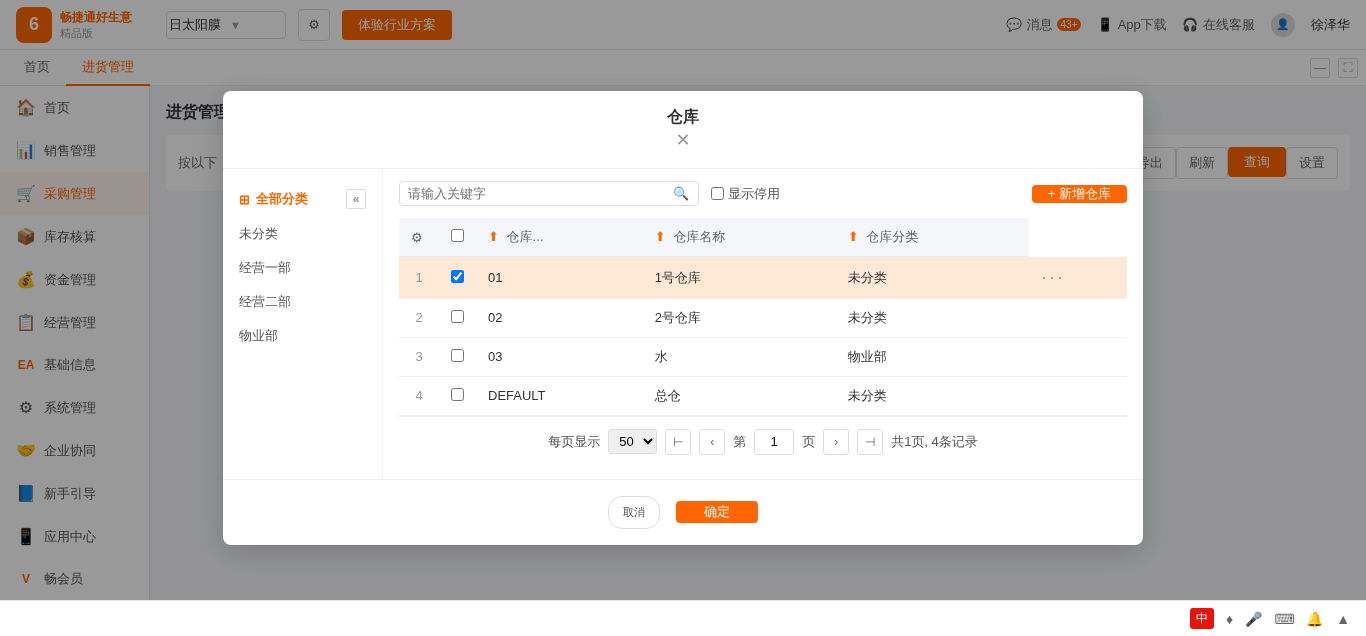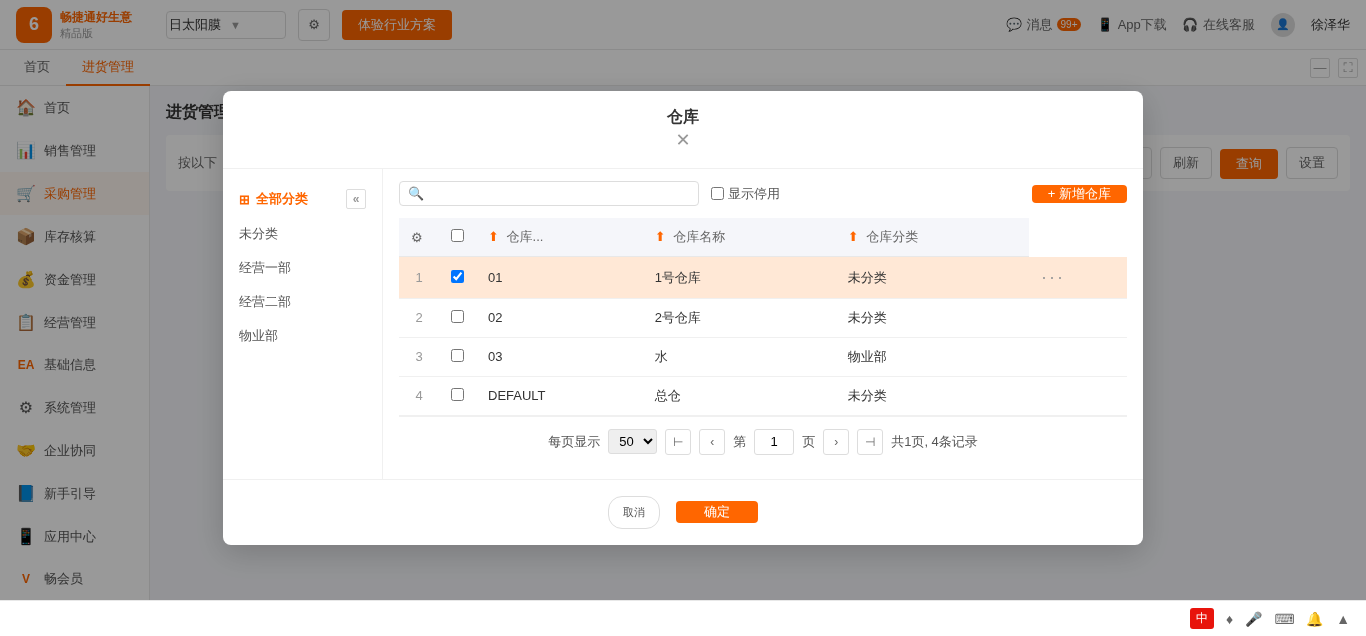--- a/index.html
+++ b/index.html
@@ -368,21 +368,21 @@
     </div>
     <div class="gear-btn">
       <span>⚙</span>
     </div>
     <button class="trial-btn">体验行业方案</button>
   </div>
   <div class="header-right">
     <div class="header-icon-item">
       <span>💬</span>
       <span>消息</span>
-      <span class="badge">99+</span>
+      <span class="badge">43+</span>
     </div>
     <div class="header-icon-item">
       <span>📱</span>
       <span>App下载</span>
     </div>
     <div class="header-icon-item">
       <span>🎧</span>
       <span>在线客服</span>
     </div>
     <div class="header-icon-item">
@@ -455,21 +455,21 @@
     <div style="margin-top:auto;padding:12px 16px;display:flex;gap:8px;">
       <span style="cursor:pointer;color:#999;">⚙</span>
       <span style="cursor:pointer;color:#999;">🔊</span>
     </div>
   </div>
 
   <div class="main-content">
     <div class="page-title">进货管理</div>
     <div class="filter-bar">
       <span>按以下</span>
-      <div style="display:flex;align-items:flex-end;gap:8px;margin-left:auto;">
+      <div style="display:flex;align-items:flex-start;gap:0;margin-left:auto;">
         <button class="btn-gray">打印</button>
         <button class="btn-gray">导出</button>
         <button class="btn-gray">刷新</button>
         <button class="btn-orange">查询</button>
         <button class="btn-gray">设置</button>
       </div>
     </div>
   </div>
 </div>
 
@@ -492,20 +492,21 @@
         <div class="modal-sidebar-item">未分类</div>
         <div class="modal-sidebar-item">经营一部</div>
         <div class="modal-sidebar-item">经营二部</div>
         <div class="modal-sidebar-item">物业部</div>
       </div>
 
       <div class="modal-main">
 
         <div class="modal-toolbar">
           <div class="search-box">
+            <input type="text" placeholder="请输入关键字" style="">
             <span style="color:#999;">🔍</span>
           </div>
           <label class="checkbox-label">
             <input type="checkbox" style="">
             <span>显示停用</span>
           </label>
           <button class="btn-add">+ 新增仓库</button>
         </div>
 
         <div class="modal-table">

